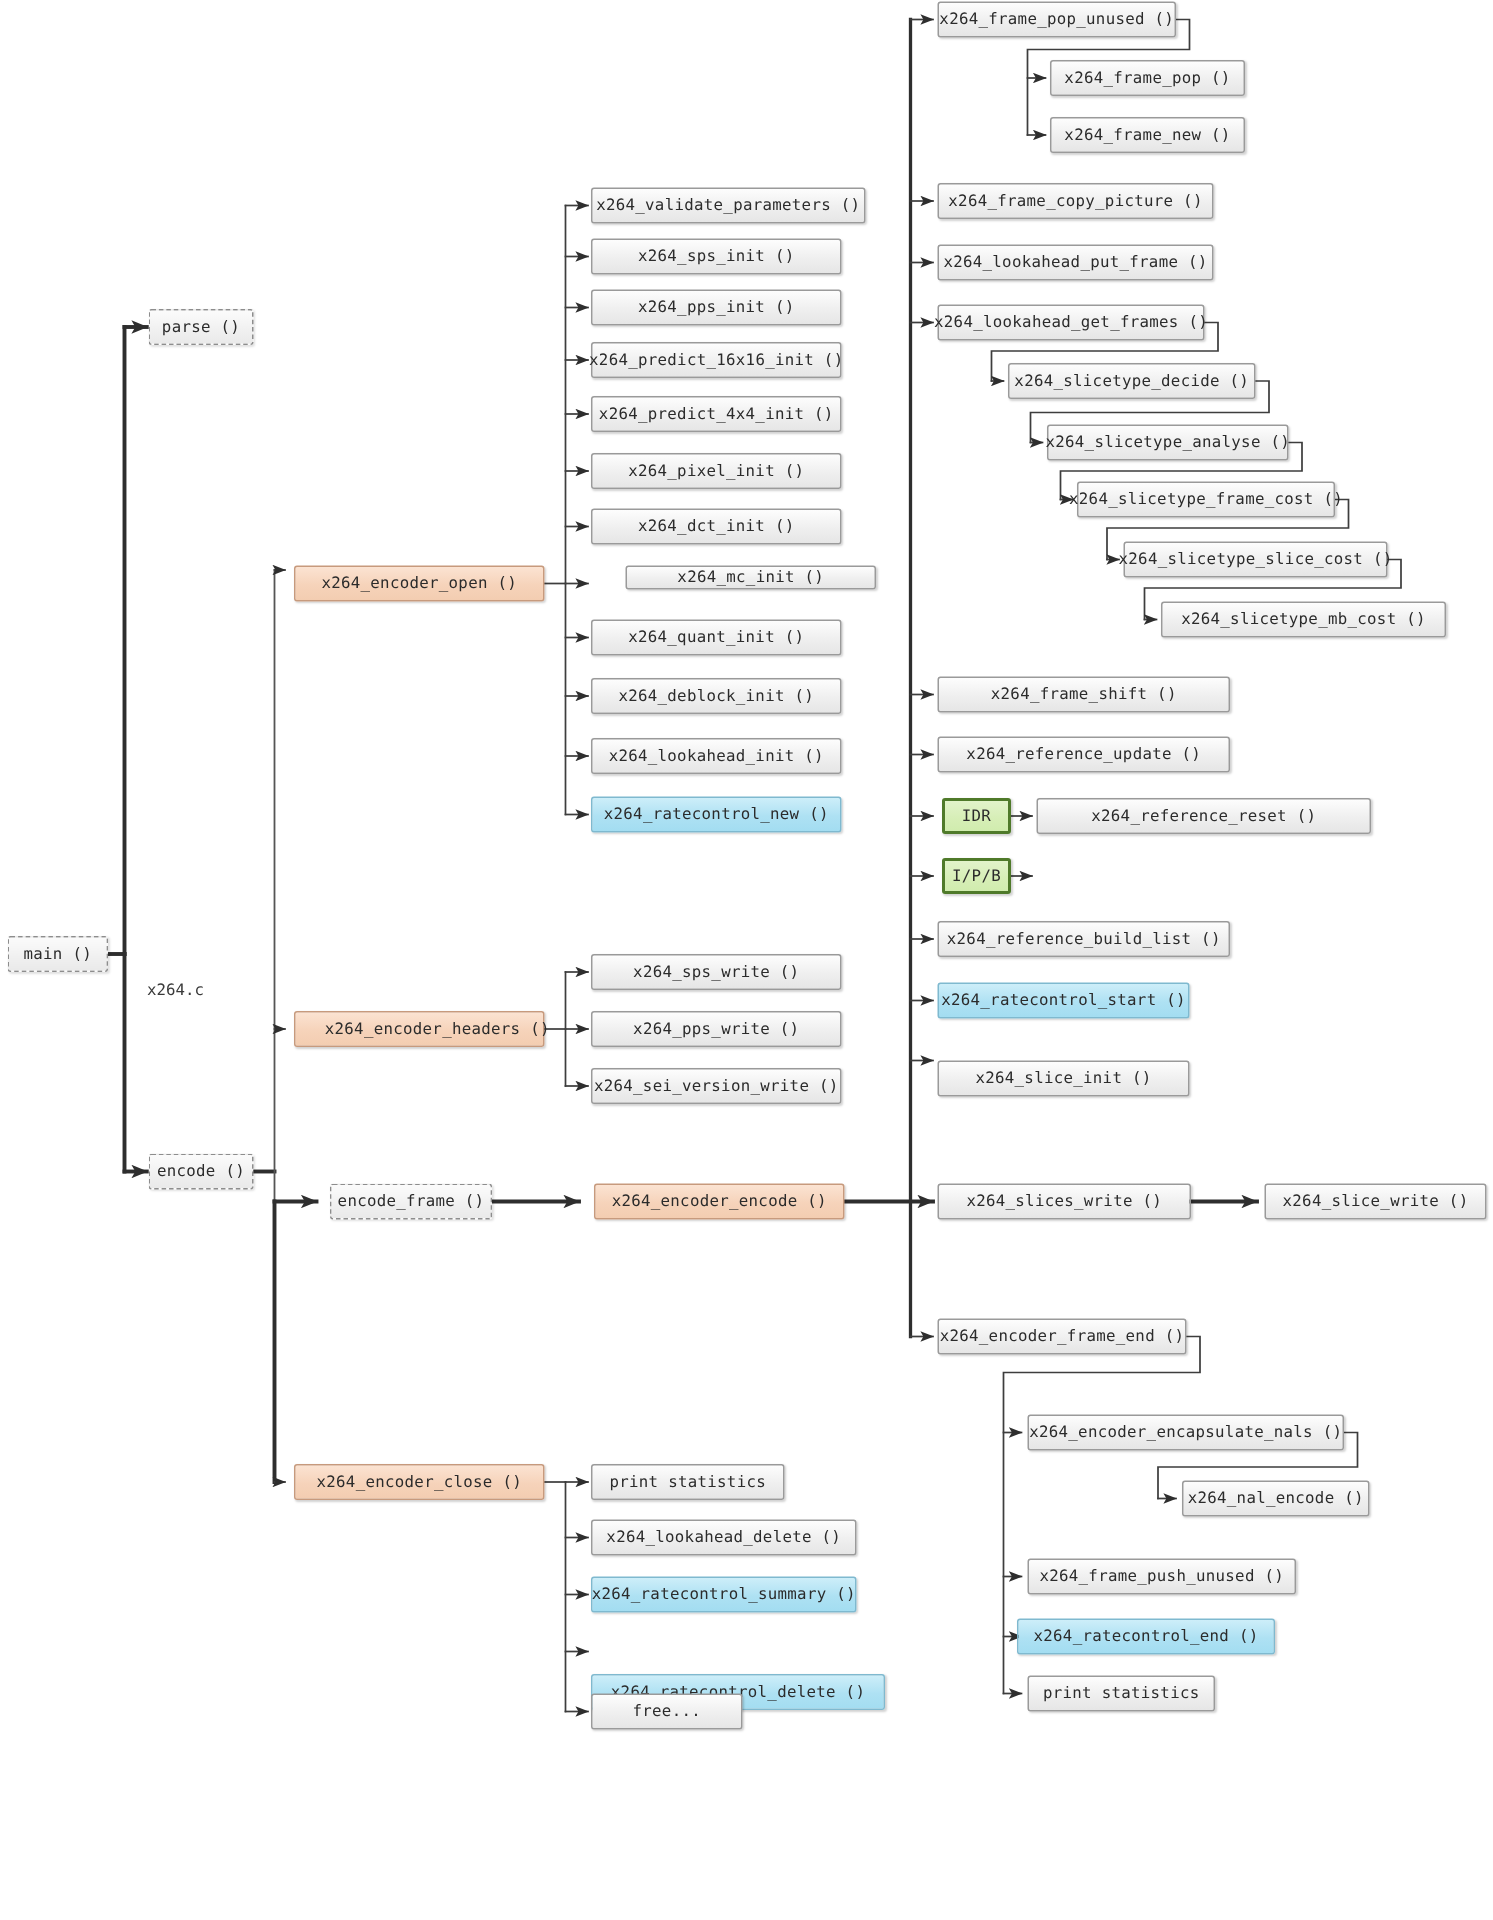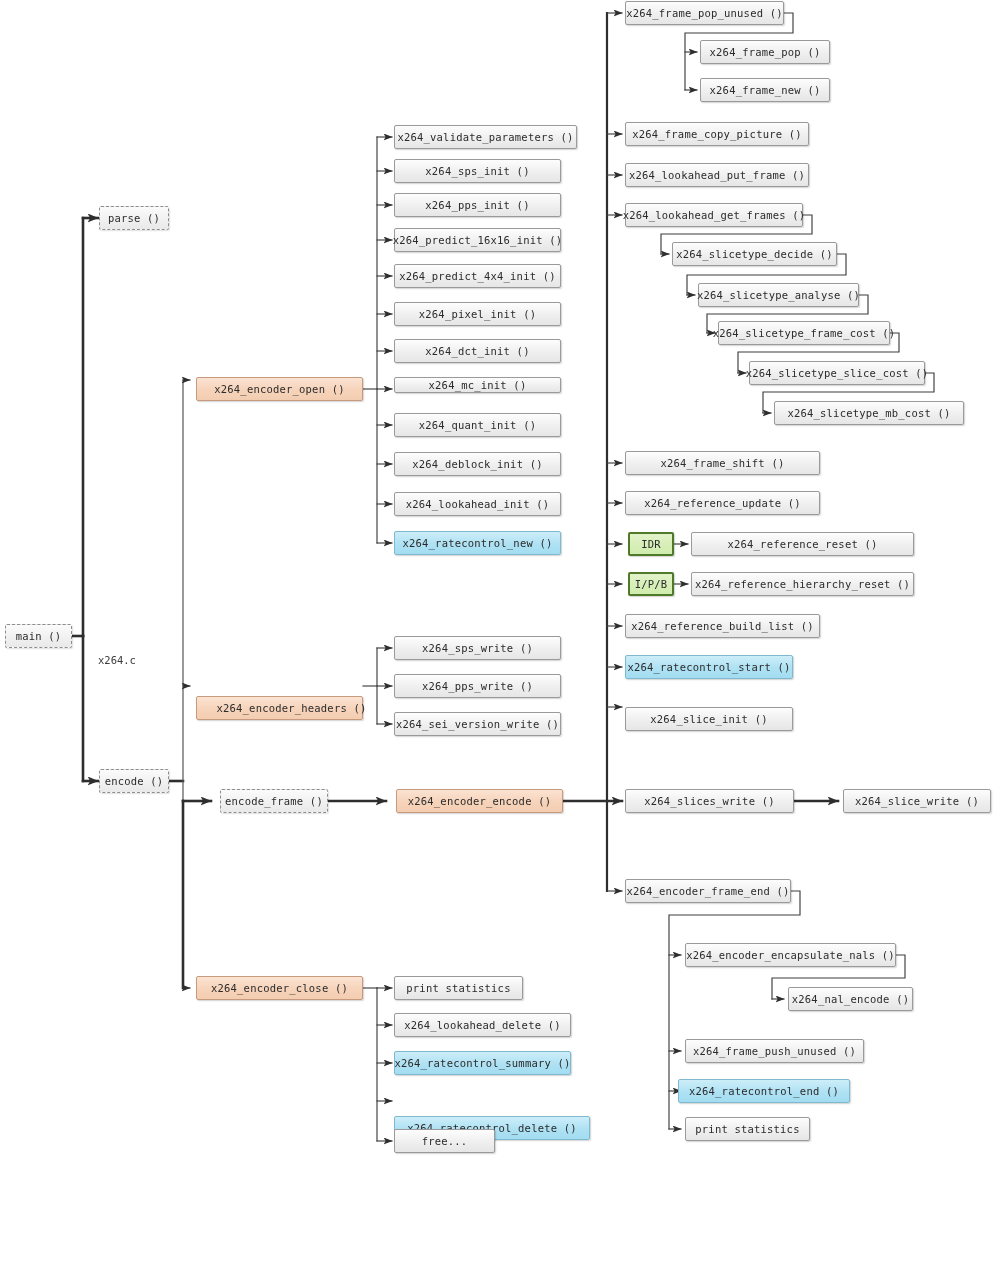--- a/index.html
+++ b/index.html
@@ -167,21 +167,21 @@
   </div>
 
   <div class="node dashed" style="left:99px;top:769px;width:70px;height:24px;">
     <span>encode ()</span>
   </div>
 
   <div class="node orange" style="left:196px;top:377px;width:167px;height:24px;">
     <span>x264_encoder_open ()</span>
   </div>
 
-  <div class="node orange" style="left:196px;top:696px;width:167px;height:24px;padding-left:24px;">
+  <div class="node orange" style="left:196px;top:674px;width:167px;height:24px;padding-left:24px;">
     <span>x264_encoder_headers ()</span>
   </div>
 
   <div class="node dashed" style="left:220px;top:789px;width:108px;height:24px;">
     <span>encode_frame ()</span>
   </div>
 
   <div class="node orange" style="left:196px;top:976px;width:167px;height:24px;justify-content:center;">
     <span>x264_encoder_close ()</span>
   </div>
@@ -200,21 +200,21 @@
   </div>
   <div class="node" style="left:394px;top:264px;width:167px;height:24px;">
     <span>x264_predict_4x4_init ()</span>
   </div>
   <div class="node" style="left:394px;top:302px;width:167px;height:24px;">
     <span>x264_pixel_init ()</span>
   </div>
   <div class="node" style="left:394px;top:339px;width:167px;height:24px;">
     <span>x264_dct_init ()</span>
   </div>
-  <div class="node" style="left:394px;top:377px;width:167px;height:16px;text-align:right;">
+  <div class="node" style="left:417px;top:377px;width:167px;height:16px;text-align:right;">
     <span>x264_mc_init ()</span>
   </div>
   <div class="node" style="left:394px;top:413px;width:167px;height:24px;">
     <span>x264_quant_init ()</span>
   </div>
   <div class="node" style="left:394px;top:452px;width:167px;height:24px;">
     <span>x264_deblock_init ()</span>
   </div>
   <div class="node" style="left:394px;top:492px;width:167px;height:24px;">
     <span>x264_lookahead_init ()</span>
@@ -305,23 +305,20 @@
   <div class="node green" style="left:628px;top:532px;width:46px;height:24px;">
     <span>IDR</span>
   </div>
   <div class="node" style="left:691px;top:532px;width:223px;height:24px;">
     <span>x264_reference_reset ()</span>
   </div>
 
   <div class="node green" style="left:628px;top:572px;width:46px;height:24px;">
     <span>I/P/B</span>
   </div>
-  <div class="node" style="left:691px;top:572px;width:223px;height:24px;">
-    <span>x264_reference_hierarchy_reset ()</span>
-  </div>
 
   <div class="node" style="left:625px;top:614px;width:195px;height:24px;">
     <span>x264_reference_build_list ()</span>
   </div>
   <div class="node blue" style="left:625px;top:655px;width:168px;height:24px;">
     <span>x264_ratecontrol_start ()</span>
   </div>
   <div class="node" style="left:625px;top:695px;width:168px;height:24px;margin-top:12px;">
     <span>x264_slice_init ()</span>
   </div>

